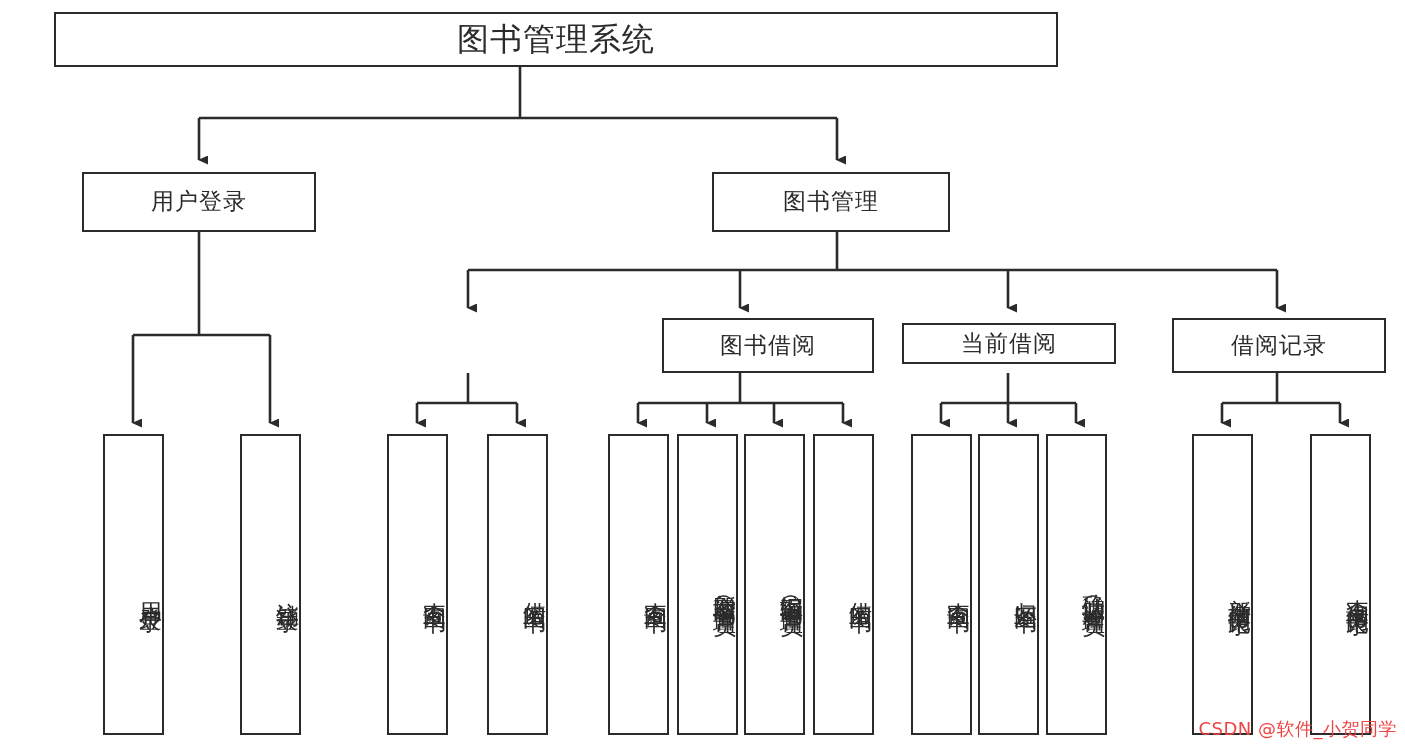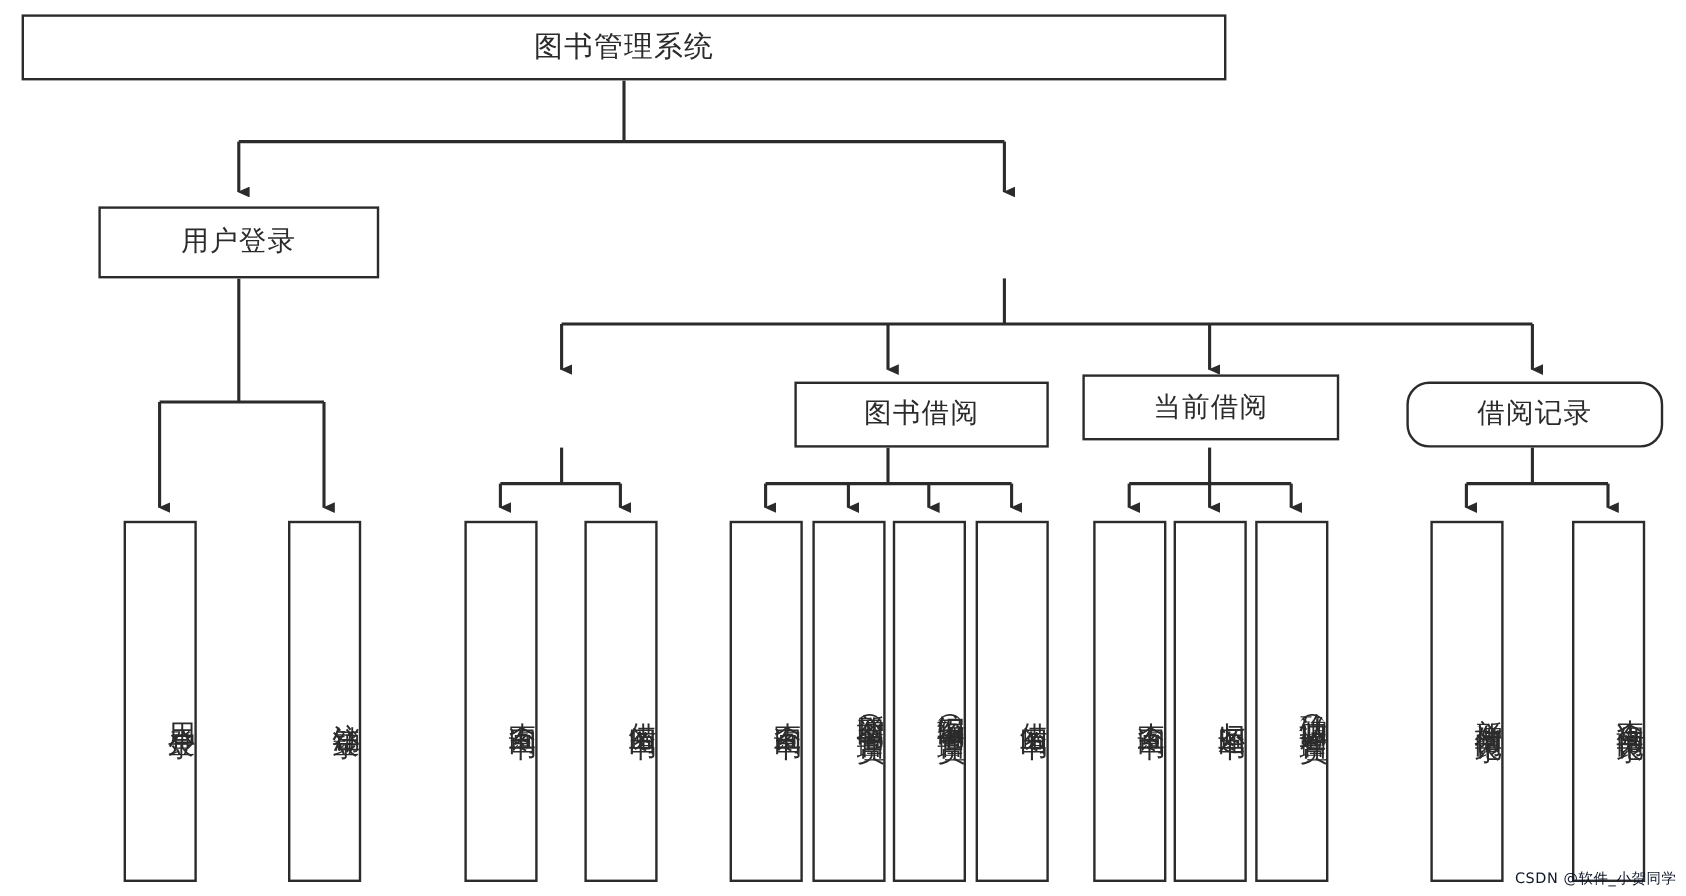--- a/index.html
+++ b/index.html
@@ -30,21 +30,22 @@
     align-items:center;
     justify-content:center;
     color:#2b2b2b;
     line-height:1.18;
   }
   .node.horiz{
     font-size:23px;
     letter-spacing:1px;
   }
   .node.root{
-    font-size:24px;
+    font-size:32px;
+    margin-left:36px;
   }
   .node.vert{
     font-size:23px;
     writing-mode:vertical-rl;
     text-orientation:upright;
     align-items:flex-start;
     justify-content:center;
     padding-top:10px;
     letter-spacing:3px;
     line-height:1.0;
@@ -52,22 +53,22 @@
   .node.vert .vlabel{
     writing-mode:vertical-rl;
     text-orientation:upright;
     display:block;
     white-space:nowrap;
   }
   .watermark{
     position:absolute;
     right:8px;
     bottom:6px;
-    font-size:12px;
-    color:#0f172a;
+    font-size:18px;
+    color:#ef4444;
     letter-spacing:0.5px;
     white-space:nowrap;
     user-select:none;
   }
 </style>
 </head>
 <body>
 
 <div id="canvas">
 
@@ -121,28 +122,31 @@
     </g>
   </svg>
 
   <div class="node root horiz" style="left:18px;top:12px;width:1004px;height:55px;">
     <span>图书管理系统</span>
   </div>
 
   <div class="node horiz" style="left:82px;top:172px;width:234px;height:60px;">
     <span>用户登录</span>
   </div>
+  <div class="node horiz" style="left:712px;top:172px;width:238px;height:60px;">
+    <span>图书管理</span>
+  </div>
 
   <div class="node horiz" style="left:662px;top:318px;width:212px;height:55px;">
     <span>图书借阅</span>
   </div>
-  <div class="node horiz" style="left:902px;top:312px;width:214px;height:55px;font-family:Liberation Serif, serif;">
+  <div class="node horiz" style="left:902px;top:323px;width:214px;height:41px;">
     <span>当前借阅</span>
   </div>
-  <div class="node horiz" style="left:1172px;top:318px;width:214px;height:55px;border-radius:19px;">
+  <div class="node horiz" style="left:1172px;top:318px;width:214px;height:55px;">
     <span>借阅记录</span>
   </div>
 
   <div class="node vert" style="left:103px;top:434px;width:61px;height:301px;">
     <span class="vlabel">用户登录</span>
   </div>
   <div class="node vert" style="left:240px;top:434px;width:61px;height:301px;">
     <span class="vlabel">注销登录</span>
   </div>
 

